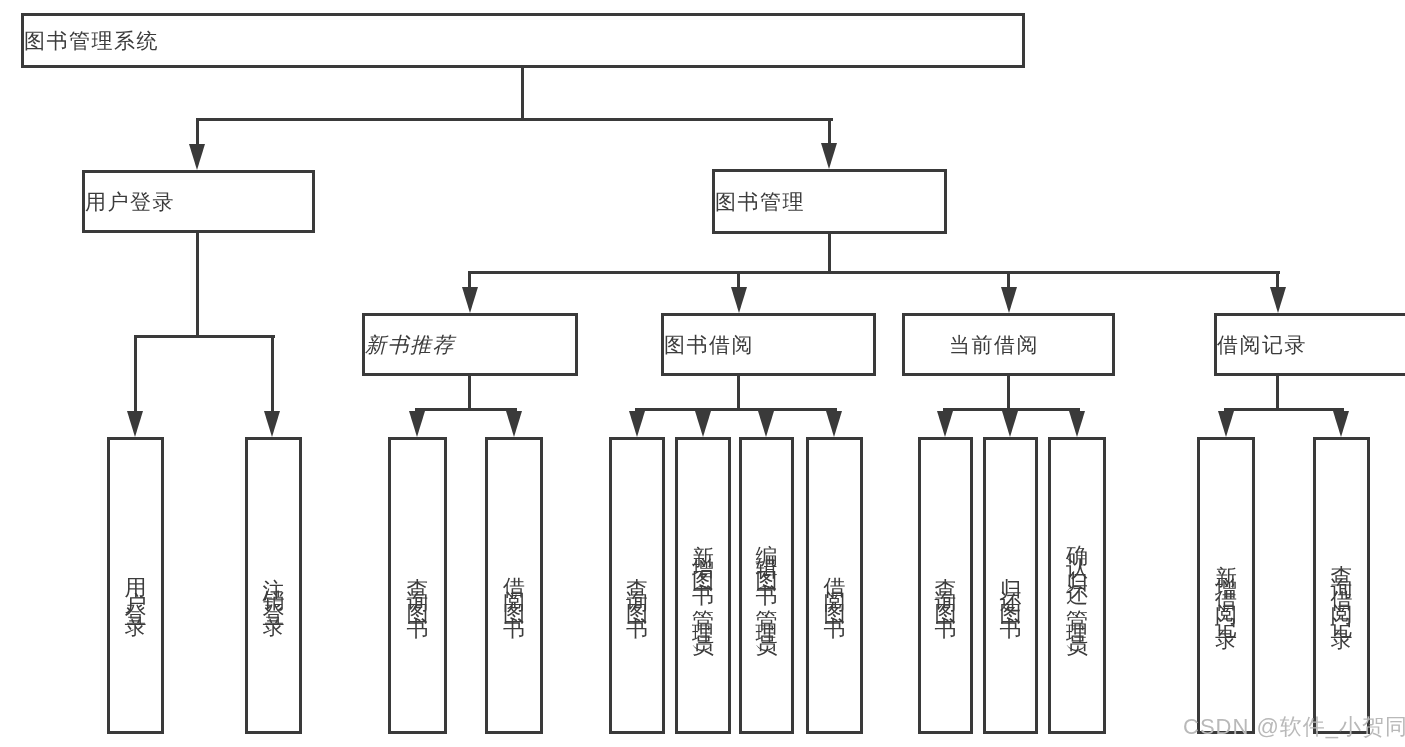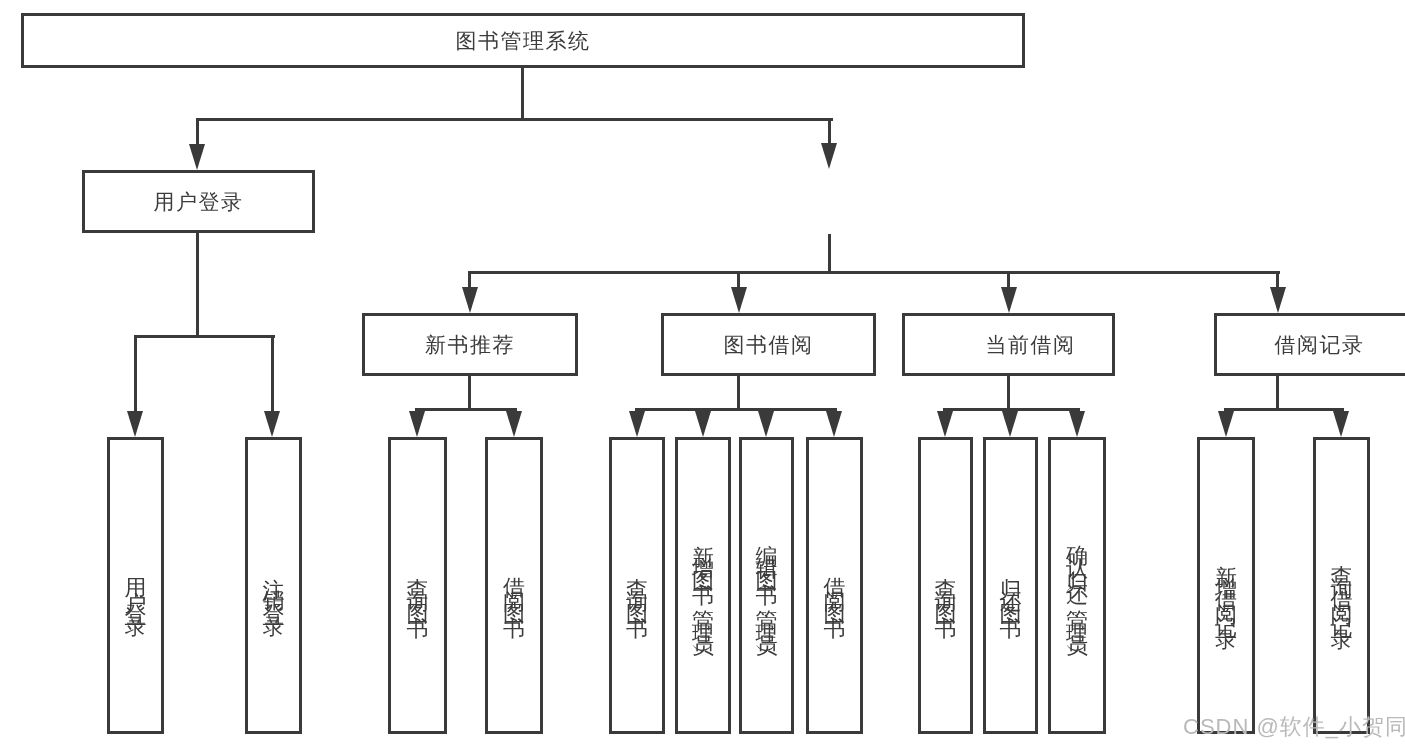--- a/index.html
+++ b/index.html
@@ -2,21 +2,21 @@
 <html><head>
 <meta charset="utf-8">
 <style>
   html,body{margin:0;padding:0;background:#ffffff;}
   #stage{
     position:relative;width:1405px;height:747px;background:#ffffff;overflow:hidden;
     font-family:"Liberation Sans",sans-serif;color:#3c3c3c;
   }
   .hbox{
     position:absolute;box-sizing:border-box;border:3px solid #3a3a3a;background:#ffffff;
-    display:flex;align-items:center;justify-content:center;
+    display:flex;align-items:center;justify-content:flex-start;
     font-size:21px;letter-spacing:1.5px;color:#3c3c3c;
   }
   .vbox{
     position:absolute;box-sizing:border-box;border:3px solid #3a3a3a;background:#ffffff;
     display:flex;align-items:center;justify-content:center;
   }
   .vbox .vtext{
     writing-mode:vertical-rl;text-orientation:mixed;
     font-size:22px;letter-spacing:13px;line-height:1;color:#3c3c3c;white-space:nowrap;
   }
@@ -43,40 +43,43 @@
   <div class="ln" style="left:521px;top:68px;width:3px;height:52px;"></div>
   <div class="ln" style="left:196px;top:118px;width:637px;height:3px;"></div>
   <div class="ln" style="left:196px;top:121px;width:3px;height:25px;"></div>
   <div class="arr" style="left:189px;top:144px;"></div>
   <div class="ln" style="left:828px;top:121px;width:3px;height:24px;"></div>
   <div class="arr" style="left:821px;top:143px;"></div>
 
   <div class="hbox" style="left:82px;top:170px;width:233px;height:63px;">
     <span>用户登录</span>
   </div>
+  <div class="hbox" style="left:712px;top:169px;width:235px;height:65px;">
+    <span>图书管理</span>
+  </div>
 
   <div class="ln" style="left:196px;top:233px;width:3px;height:104px;"></div>
   <div class="ln" style="left:134px;top:335px;width:141px;height:3px;"></div>
   <div class="ln" style="left:134px;top:338px;width:3px;height:73px;"></div>
   <div class="arr" style="left:127px;top:411px;"></div>
   <div class="ln" style="left:271px;top:338px;width:3px;height:73px;"></div>
   <div class="arr" style="left:264px;top:411px;"></div>
 
   <div class="ln" style="left:828px;top:234px;width:3px;height:39px;"></div>
   <div class="ln" style="left:468px;top:271px;width:812px;height:3px;"></div>
   <div class="ln" style="left:468px;top:274px;width:3px;height:14px;"></div>
   <div class="arr" style="left:462px;top:287px;"></div>
   <div class="ln" style="left:737px;top:274px;width:3px;height:14px;"></div>
   <div class="arr" style="left:731px;top:287px;"></div>
   <div class="ln" style="left:1007px;top:274px;width:3px;height:14px;"></div>
   <div class="arr" style="left:1001px;top:287px;"></div>
   <div class="ln" style="left:1276px;top:274px;width:3px;height:14px;"></div>
   <div class="arr" style="left:1270px;top:287px;"></div>
 
-  <div class="hbox" style="left:362px;top:313px;width:216px;height:63px;">
+  <div class="hbox" style="left:362px;top:313px;width:216px;height:63px;font-style:italic;">
     <span>新书推荐</span>
   </div>
   <div class="hbox" style="left:632px;top:313px;width:215px;height:63px;margin-left:29px;">
     <span>图书借阅</span>
   </div>
   <div class="hbox" style="left:902px;top:313px;width:213px;height:63px;padding-left:44px;">
     <span>当前借阅</span>
   </div>
   <div class="hbox" style="left:1172px;top:313px;width:211px;height:63px;margin-left:42px;">
     <span>借阅记录</span>

